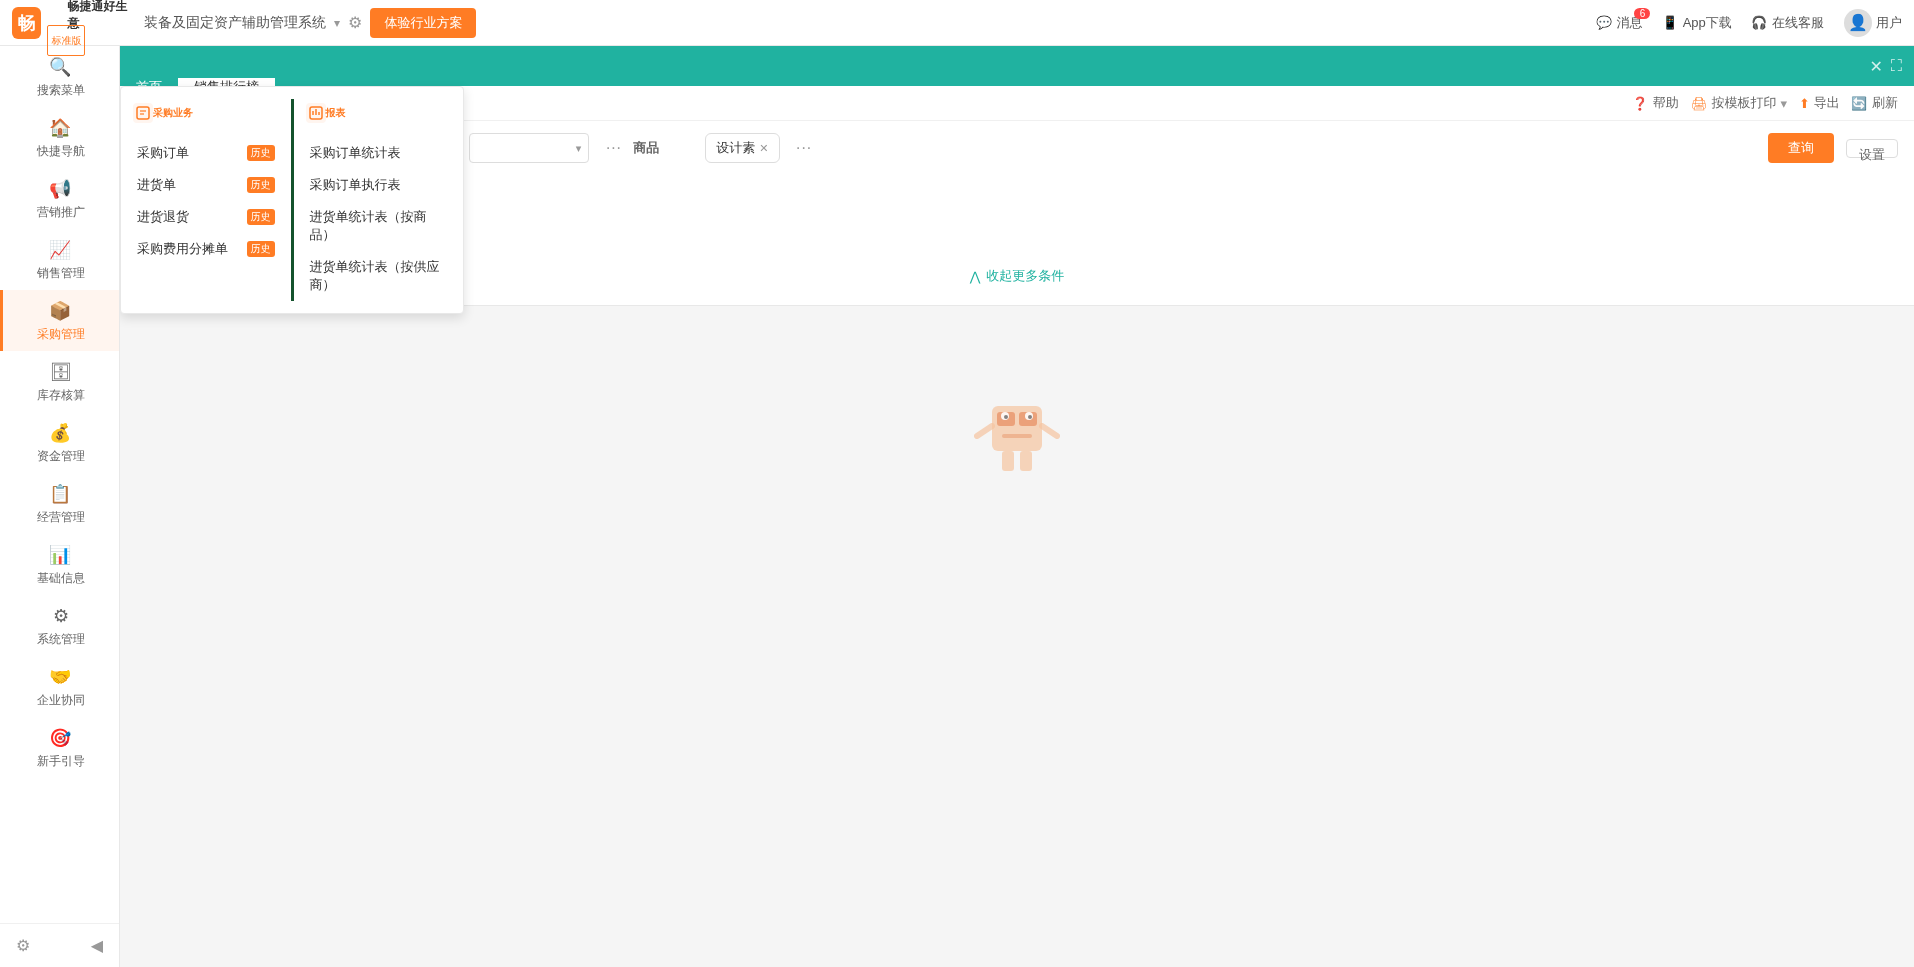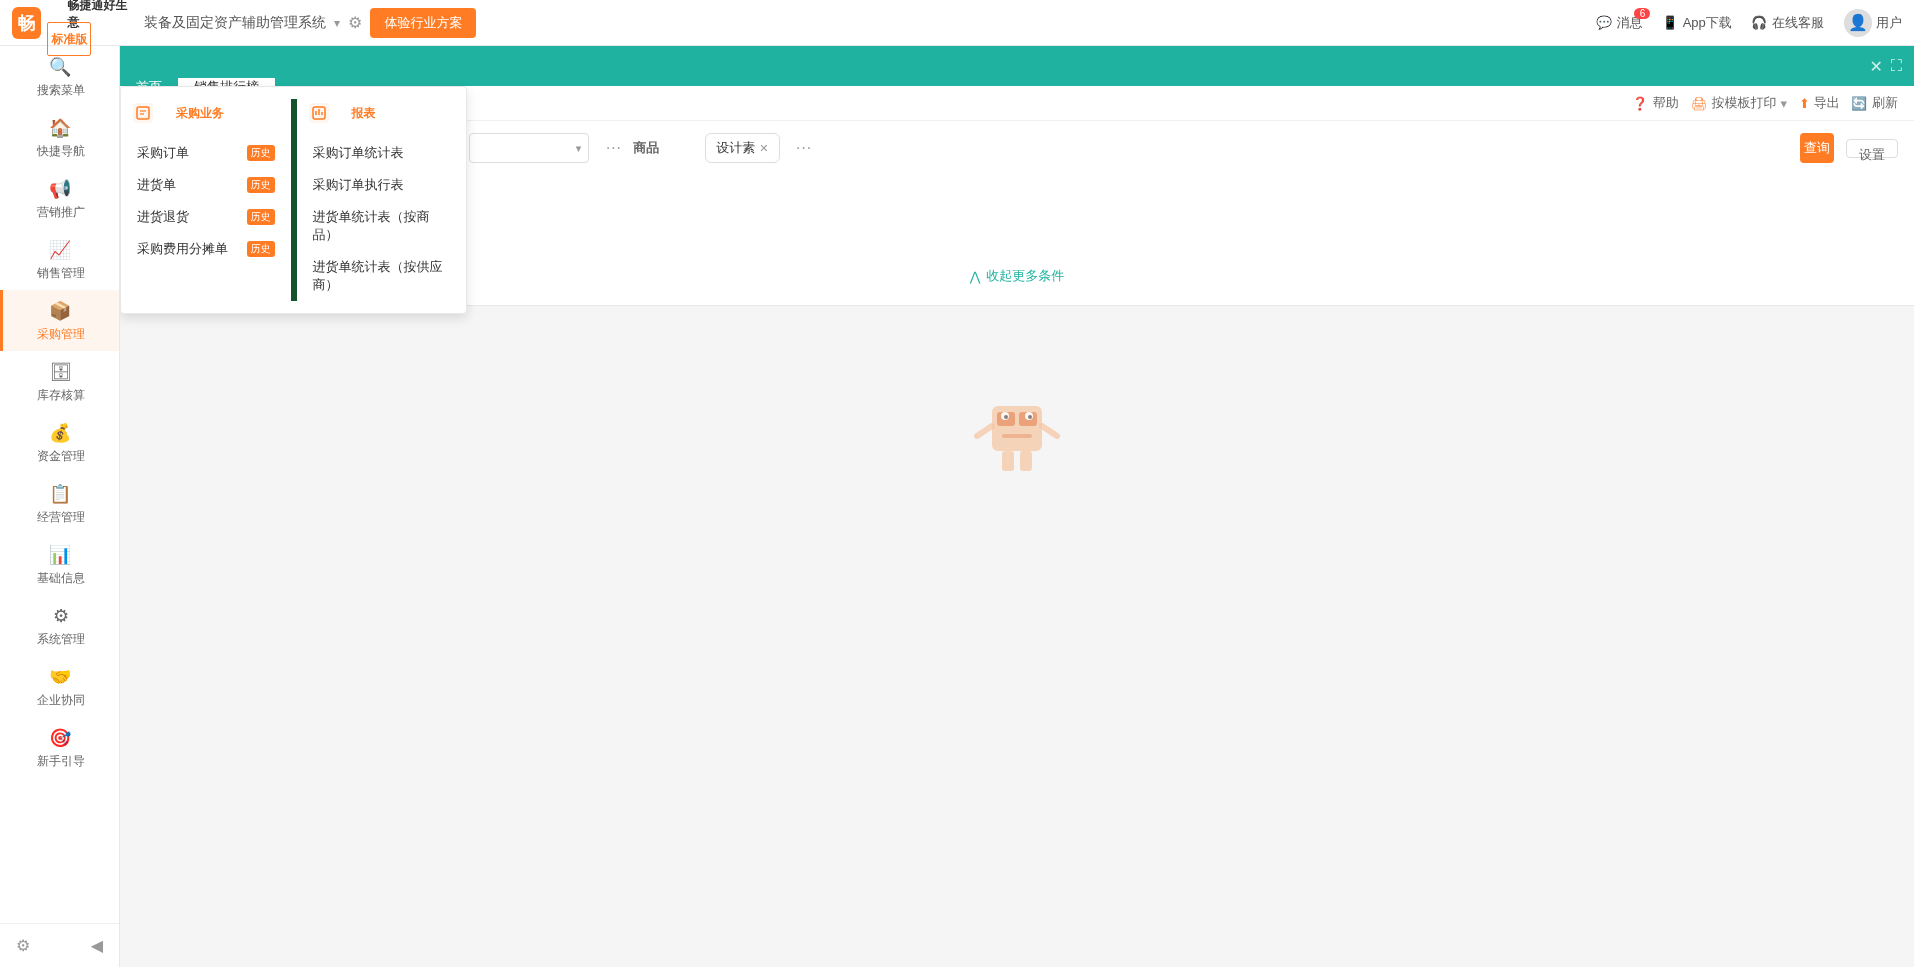--- a/index.html
+++ b/index.html
@@ -23,21 +23,21 @@
       align-items: center;
       gap: 6px;
     }
     .logo-icon {
       width: 32px; height: 32px;
       background: #ff7c24;
       border-radius: 6px;
       display: flex; align-items: center; justify-content: center;
       color: #fff; font-size: 18px; font-weight: bold;
     }
-    .logo-badge { font-size: 12px; color: #ff7c24; border: 1px solid #ff7c24; padding: 9px 3px; border-radius: 2px; font-weight: bold; }
+    .logo-badge { font-size: 10px; color: #ff7c24; border: 1px solid #ff7c24; padding: 9px 3px; border-radius: 2px; }
 
     .system-title {
       flex: 1;
       display: flex;
       align-items: center;
       gap: 8px;
       font-size: 14px;
       color: #333;
       padding-left: 12px;
     }
@@ -246,21 +246,21 @@
       color: #333;
       gap: 6px;
     }
     .date-link { color: #20b2a0; cursor: pointer; text-decoration: underline; font-size: 12px; }
 
     .btn-search {
       background: #ff7c24;
       color: #fff;
       border: none;
       border-radius: 4px;
-      padding: 6px 4px;
+      padding: 6px 20px;
       cursor: pointer;
       font-size: 13px;
       height: 30px;
     }
     .btn-settings {
       background: #fff;
       color: #666;
       border: 1px solid #ddd;
       border-radius: 4px;
       padding: 6px 12px;
@@ -326,28 +326,28 @@
       z-index: 200;
       display: flex;
       padding: 12px 0;
       min-width: 340px;
     }
     .menu-column {
       flex: 1;
       padding: 0 12px;
     }
     .menu-column + .menu-column {
-      border-left: 6px solid #14532d;
+      border-left: 3px solid #14532d;
     }
     .menu-category {
       display: flex;
       align-items: center;
-      gap: 23px;
+      gap: 0;
       color: #ff7c24;
-      font-size: 12px;
+      font-size: 10px;
       font-weight: bold;
       margin-bottom: 10px;
       padding: 4px 0;
     }
     .menu-category-icon {
       width: 20px; height: 20px;
       background: #fff5ef;
       border-radius: 4px;
       display: flex; align-items: center; justify-content: center;
       font-size: 12px;

